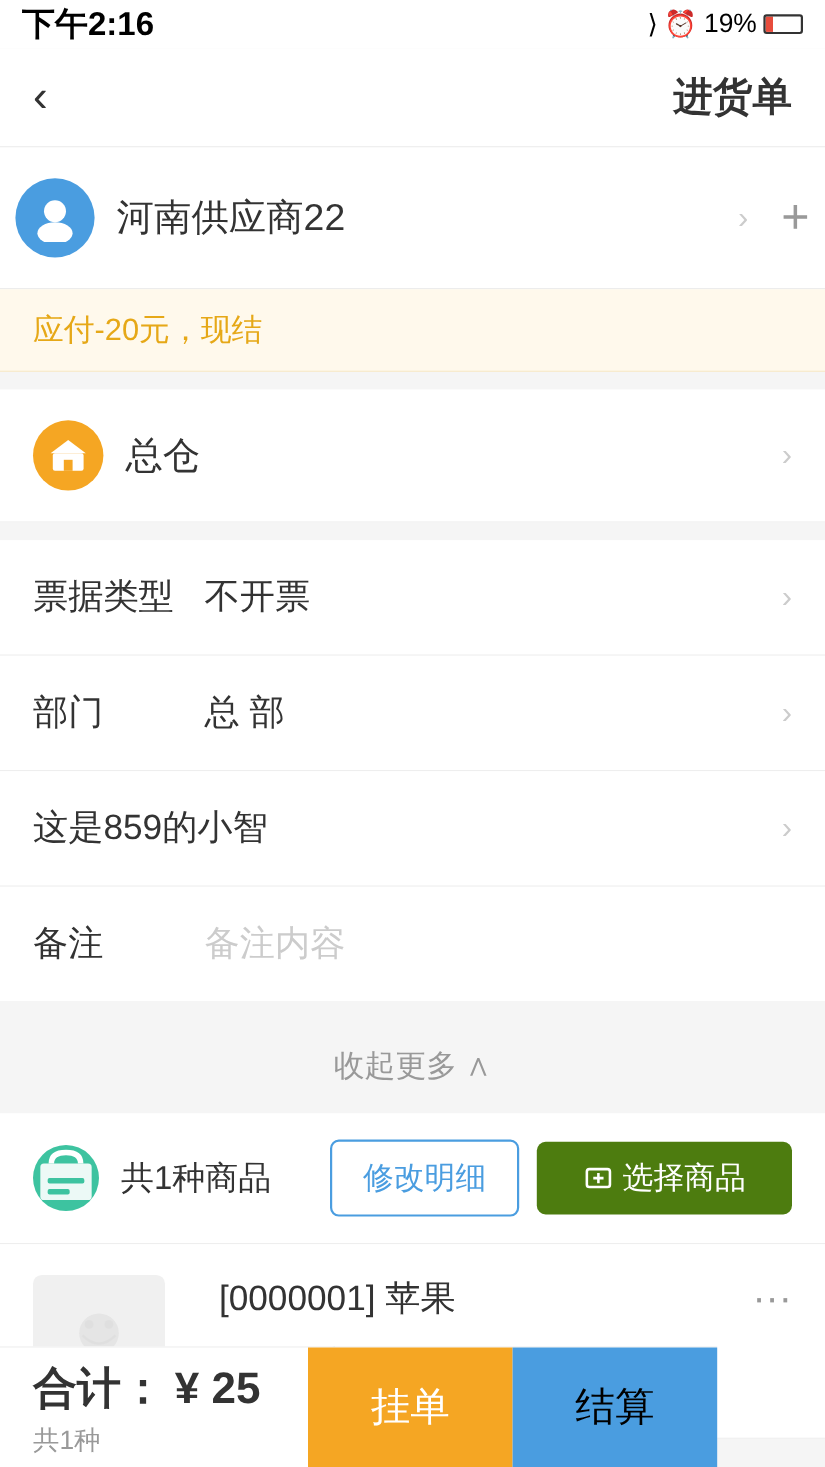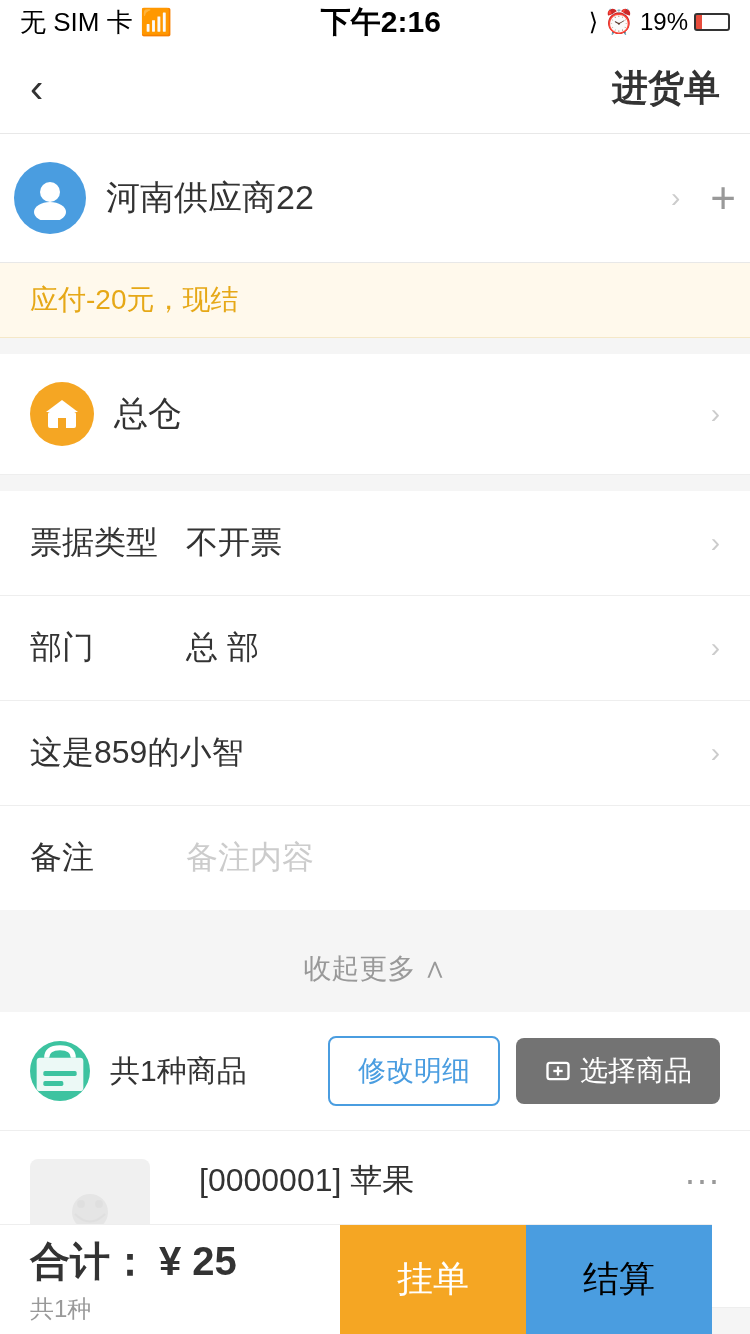--- a/index.html
+++ b/index.html
@@ -219,25 +219,25 @@
       border: 2px solid #4a9de0;
       color: #4a9de0;
       background: #fff;
       border-radius: 8px;
       padding: 14px 28px;
       font-size: 28px;
       margin-right: 16px;
       cursor: pointer;
     }
     .btn-primary {
-      background: #737373;
+      background: #4d7c0f;
       color: #fff;
       border: none;
       border-radius: 8px;
-      padding: 14px 28px;
+      padding: 14px 42px;
       font-size: 28px;
       cursor: pointer;
       display: flex;
       align-items: center;
       gap: 8px;
     }
 
     
     .product-item {
       display: flex;
@@ -276,21 +276,21 @@
       color: #999;
       cursor: pointer;
       padding-left: 16px;
     }
 
     
     .bottom-bar {
       position: fixed;
       bottom: 0;
       left: 0;
-      width: 712px;
+      width: 652px;
       display: flex;
       align-items: center;
       background: #fff;
       border-top: 1px solid #eee;
       height: 110px;
     }
     .total-area {
       flex: 1;
       padding: 0 30px;
       display: flex;
@@ -336,24 +336,20 @@
       flex-shrink: 0;
     }
 
     
     .bottom-spacer { height: 110px; }
   </style>
 </head>
 <body>
 
 <div class="status-bar">
-  <div class="status-left">
-    <span>无 SIM 卡</span>
-    <span>📶</span>
-  </div>
   <div class="status-center">下午2:16</div>
   <div class="status-right">
     <span>⟩</span>
     <span>⏰</span>
     <span>19%</span>
     <span style="display:inline-block;border:2px solid #333;border-radius:3px;width:36px;height:18px;background:linear-gradient(to right,#e74c3c 20%,transparent 20%);vertical-align:middle;"></span>
   </div>
 </div>
 
 <div class="nav-bar">

